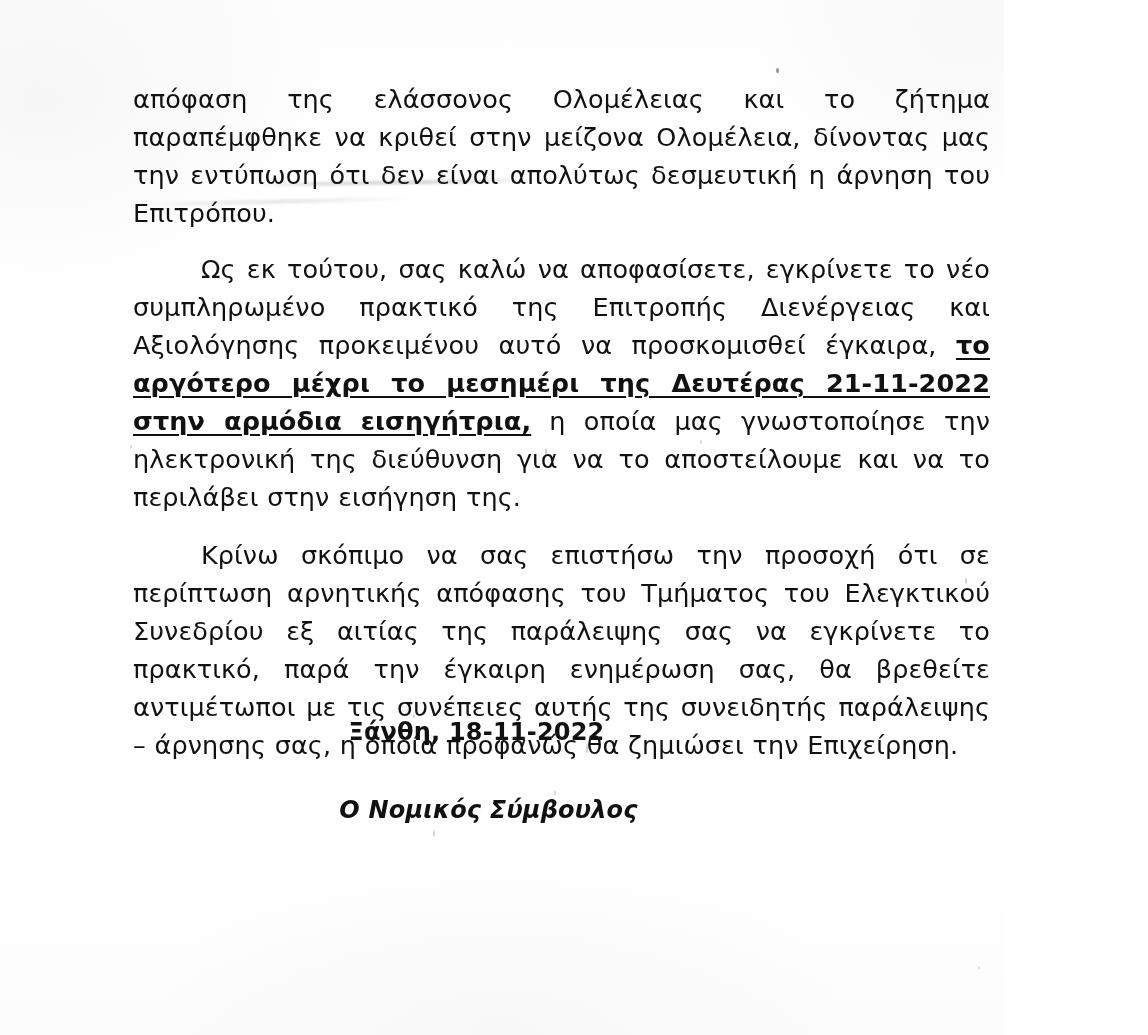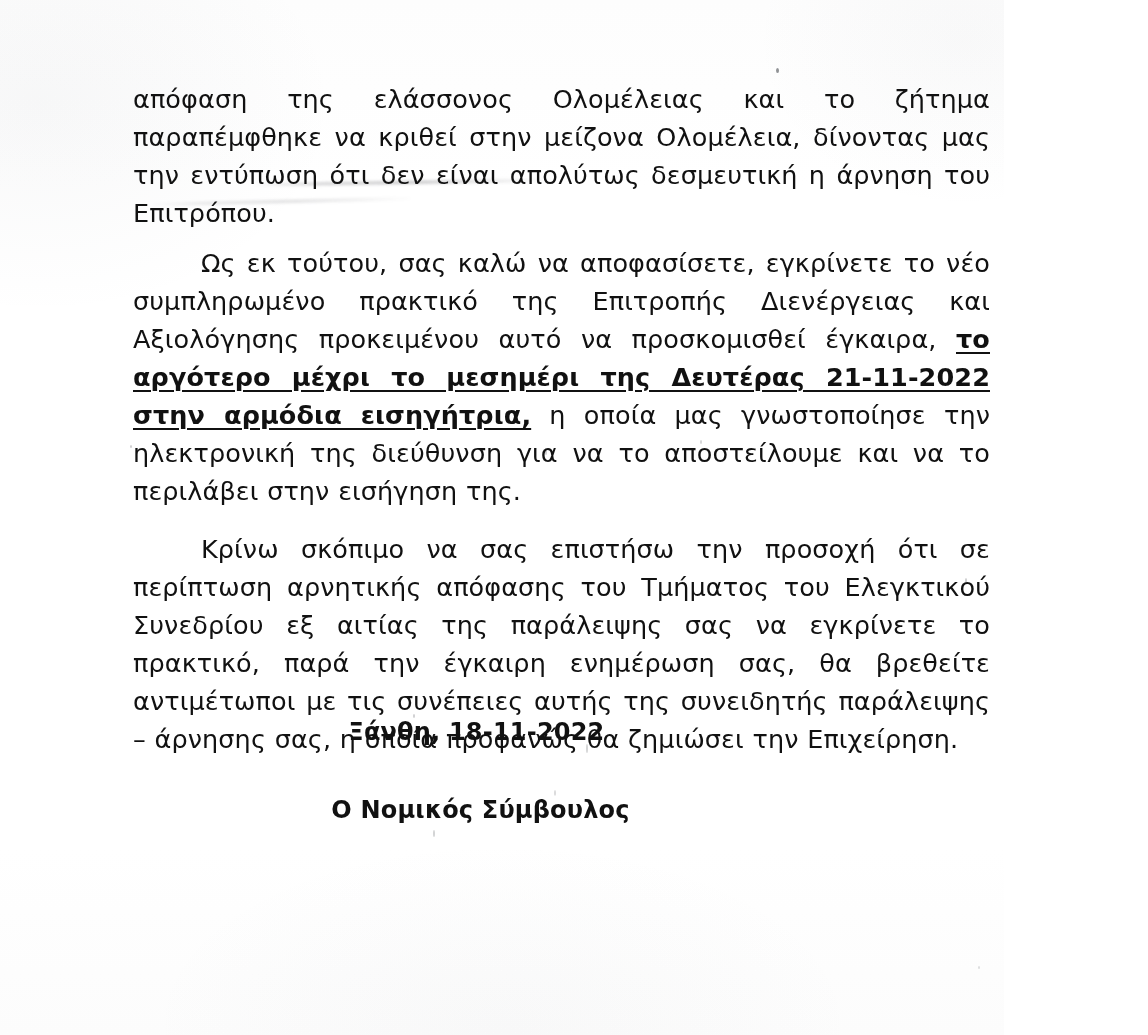--- a/index.html
+++ b/index.html
@@ -61,21 +61,21 @@
   .para {
     margin: 0;
     font-size: 25.5px;
     line-height: 38px;
     text-align: justify;
     text-justify: inter-word;
     letter-spacing: 0.1px;
     word-spacing: 0.5px;
   }
   .para.indent { text-indent: 68px; }
-  .para + .para { margin-top: 12px; }
+  .para + .para { margin-top: 18px; }
   .para.gap-before { margin-top: 20px; }
   
   .para.justify-all { text-align-last: justify; }
 
   .bold-ul {
     font-weight: bold;
     text-decoration: underline;
     text-underline-offset: 4px;
     text-decoration-thickness: 2.2px;
   }
@@ -88,21 +88,21 @@
     text-align: center;
     margin-left: 48px;
   }
   .sig-line {
     font-weight: bold;
     font-size: 24px;
     letter-spacing: 0.2px;
     white-space: nowrap;
   }
   .sig-date      { position: absolute; left: 0; top: 718px;  width: 857px; }
-  .sig-role      { position: absolute; left: 4px; top: 796px;  width: 857px; }
+  .sig-role      { position: absolute; left: 12px; top: 796px;  width: 857px; font-style: italic; }
   .sig-name      { position: absolute; left: 0; top: 941px;  width: 857px; }
   .sig-date .sig-line,
   .sig-role .sig-line,
   .sig-name .sig-line { text-align: center; }
 </style>
 </head>
 <body>
 
 <div class="page">
 

